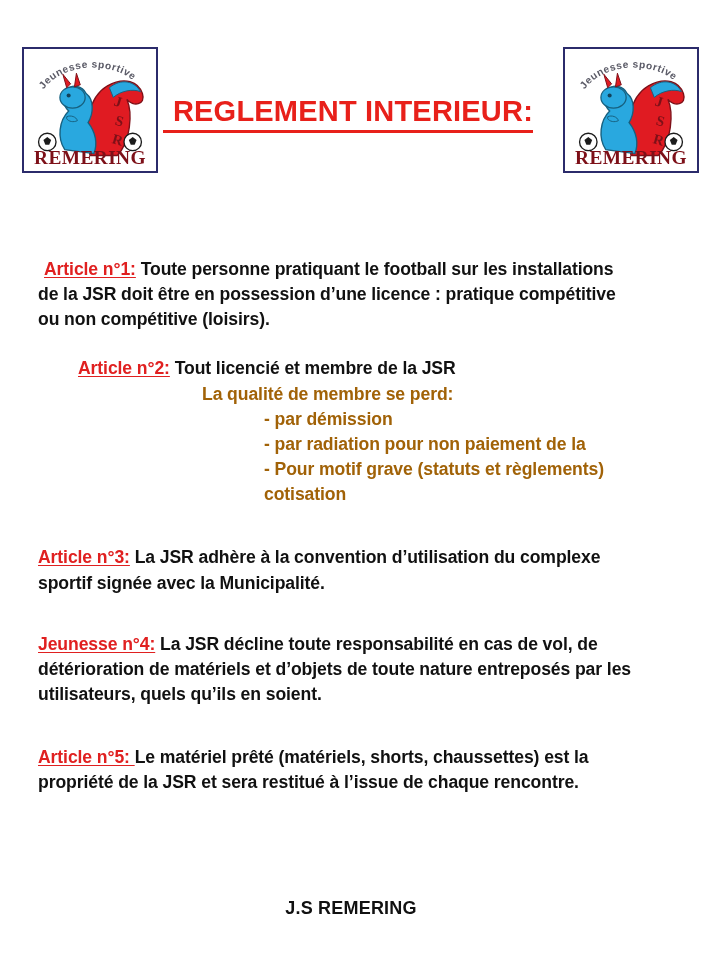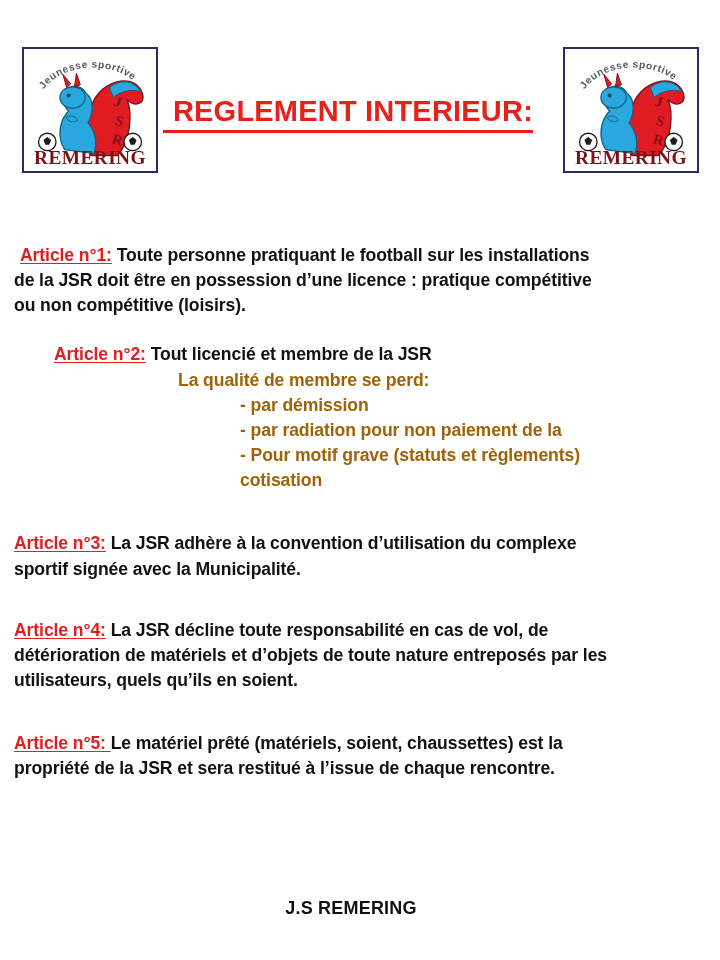--- a/index.html
+++ b/index.html
@@ -64,22 +64,23 @@
     margin-top: 4px;
     height: 3px;
     background: #e8201a;
     width: 100%;
   }
 
   
   .content {
     position: absolute;
     left: 0;
-    top: 243px;
+    top: 257px;
     width: 628px;
+    padding-left: 24px;
   }
 
   .article {
     padding: 0 16px 0 14px;
     font-size: 17.6px;
     font-weight: bold;
     line-height: 1.43;
     color: #111111;
     letter-spacing: -0.1px;
   }
@@ -233,22 +234,22 @@
     <span class="sub-line indent-2">- par radiation pour non paiement de la</span>
     <span class="sub-line indent-2">- Pour motif grave (statuts et règlements)</span>
     <span class="sub-line indent-2">cotisation</span>
   </p>
 
   <p class="article art-gap-3">
     <span class="art-label">Article n°3:</span><span> </span><span class="art-body">La JSR adhère à la convention d’utilisation du complexe sportif signée avec la Municipalité.</span>
   </p>
 
   <p class="article art-gap-4">
-    <span class="art-label">Article n°4:</span><span> </span><span class="art-body">La JSR décline toute responsabilité en cas de vol, de détérioration de matériels et d’objets de toute nature entreposés par les utilisateurs, quels qu’ils en soient.</span>
+    <span class="art-label">Jeunesse n°4:</span><span> </span><span class="art-body">La JSR décline toute responsabilité en cas de vol, de détérioration de matériels et d’objets de toute nature entreposés par les utilisateurs, quels qu’ils en soient.</span>
   </p>
 
   <p class="article art-gap-5">
-    <span class="art-label">Article n°5: </span><span class="art-body">Le matériel prêté (matériels, soient, chaussettes) est la propriété de la JSR et sera restitué à l’issue de chaque rencontre.</span>
+    <span class="art-label">Article n°5: </span><span class="art-body">Le matériel prêté (matériels, shorts, chaussettes) est la propriété de la JSR et sera restitué à l’issue de chaque rencontre.</span>
   </p>
 
 </div>
 
 <div class="signature">J.S REMERING</div>
 
 </body></html>

